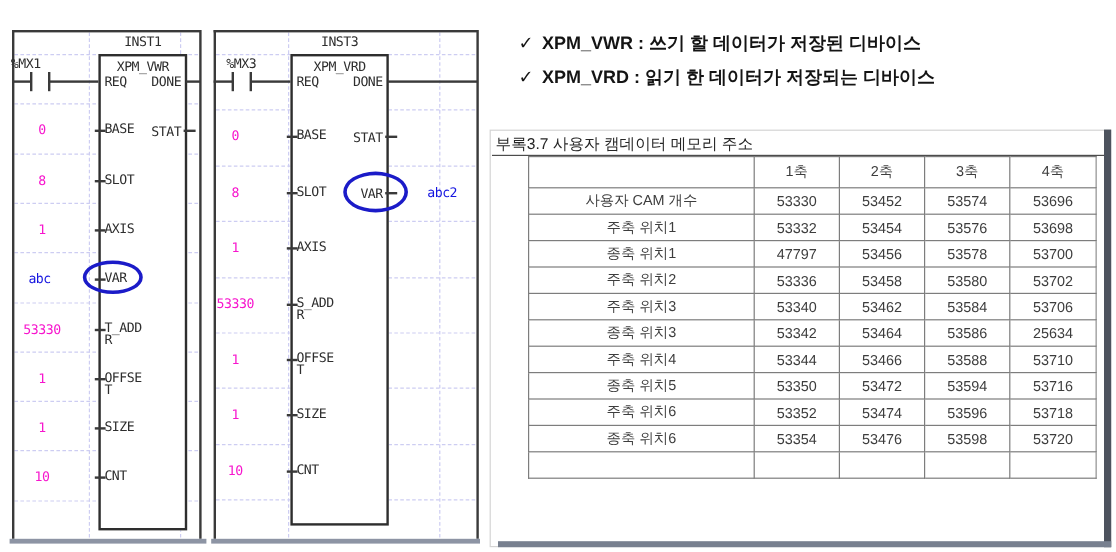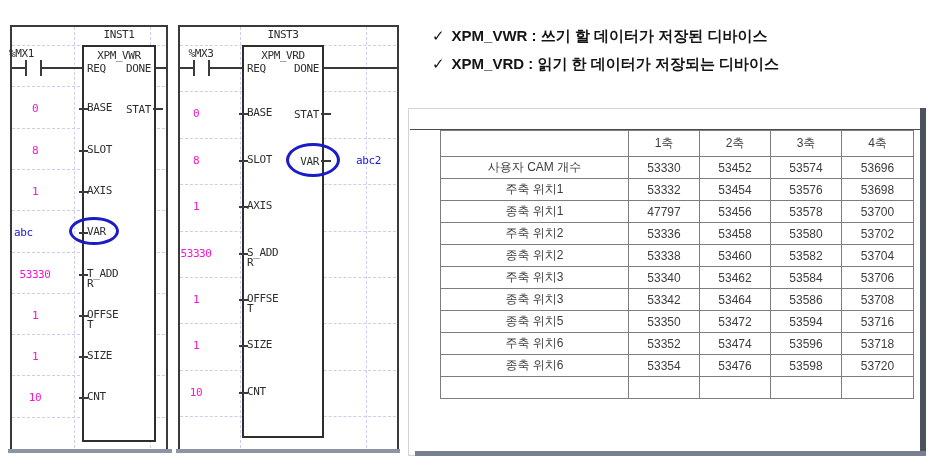--- a/index.html
+++ b/index.html
@@ -63,21 +63,21 @@
       <div class="wire" style="position: absolute; left: 79px; top: 108px; width: 9px; height: 2px;"></div>
       <div class="ltxt pin" style="left: 87px; top: 103px;">BASE</div>
       <div class="wire" style="position: absolute; left: 153px; top: 108px; width: 10px; height: 2px;"></div>
       <div class="ltxt" style="left: 109px; top: 103px; width: 42px; text-align: right;">STAT</div>
       <div class="ltxt val" style="left: 6px; top: 144px; width: 58px; text-align: center;">8</div>
       <div class="wire" style="position: absolute; left: 79px; top: 150px; width: 9px; height: 2px;"></div>
       <div class="ltxt pin" style="left: 87px; top: 145px;">SLOT</div>
       <div class="ltxt val" style="left: 6px; top: 185px; width: 58px; text-align: center;">1</div>
       <div class="wire" style="position: absolute; left: 79px; top: 191px; width: 9px; height: 2px;"></div>
       <div class="ltxt pin" style="left: 87px; top: 186px;">AXIS</div>
-      <div class="ltxt ident" style="left: 14px; top: 226px; width: 58px; ">abc</div>
+      <div class="ltxt ident" style="left: 4px; top: 226px; width: 58px; text-align: center;">abc</div>
       <div class="wire" style="position: absolute; left: 79px; top: 232px; width: 9px; height: 2px;"></div>
       <div class="ltxt pin" style="left: 87px; top: 227px;">VAR</div>
       <div class="ltxt val" style="left: 6px; top: 268px; width: 58px; text-align: center;">53330</div>
       <div class="wire" style="position: absolute; left: 79px; top: 274px; width: 9px; height: 2px;"></div>
       <div class="ltxt pin" style="left: 87px; top: 269px;">T_ADDR</div>
       <div class="ltxt val" style="left: 6px; top: 309px; width: 58px; text-align: center;">1</div>
       <div class="wire" style="position: absolute; left: 79px; top: 315px; width: 9px; height: 2px;"></div>
       <div class="ltxt pin" style="left: 87px; top: 310px;">OFFSET</div>
       <div class="ltxt val" style="left: 6px; top: 350px; width: 58px; text-align: center;">1</div>
       <div class="wire" style="position: absolute; left: 79px; top: 356px; width: 9px; height: 2px;"></div>
@@ -143,20 +143,21 @@
     </div>
 
   <div class="note" style="left:432px;top:27px;">
     <span class="check">✓</span><span>XPM_VWR : 쓰기 할 데이터가 저장된 디바이스</span>
   </div>
   <div class="note" style="left:432px;top:55px;">
     <span class="check">✓</span><span>XPM_VRD : 읽기 한 데이터가 저장되는 디바이스</span>
   </div>
 
   <div class="doc"></div>
+  <div class="doctitle">부록3.7 사용자 캠데이터 메모리 주소</div>
   <div class="titlerule"></div>
   <div class="tablewrap">
     <table class="cam">
       <colgroup>
           <col style="width:188px">
           <col style="width:71px">
           <col style="width:71px">
           <col style="width:71px">
           <col style="width:72px">
         </colgroup>
@@ -190,39 +191,39 @@
             <td>53700</td>
           </tr>
           <tr>
             <td>주축 위치2</td>
             <td>53336</td>
             <td>53458</td>
             <td>53580</td>
             <td>53702</td>
           </tr>
           <tr>
-            <td>종축 위치2</td>
-            <td>53338</td>
-            <td>53460</td>
-            <td>53582</td>
-            <td>53704</td>
-          </tr>
-          <tr>
             <td>주축 위치3</td>
             <td>53340</td>
             <td>53462</td>
             <td>53584</td>
             <td>53706</td>
           </tr>
           <tr>
             <td>종축 위치3</td>
             <td>53342</td>
             <td>53464</td>
             <td>53586</td>
-            <td>53708</td>
+            <td>25634</td>
+          </tr>
+          <tr>
+            <td>주축 위치4</td>
+            <td>53344</td>
+            <td>53466</td>
+            <td>53588</td>
+            <td>53710</td>
           </tr>
           <tr>
             <td>종축 위치5</td>
             <td>53350</td>
             <td>53472</td>
             <td>53594</td>
             <td>53716</td>
           </tr>
           <tr>
             <td>주축 위치6</td>

